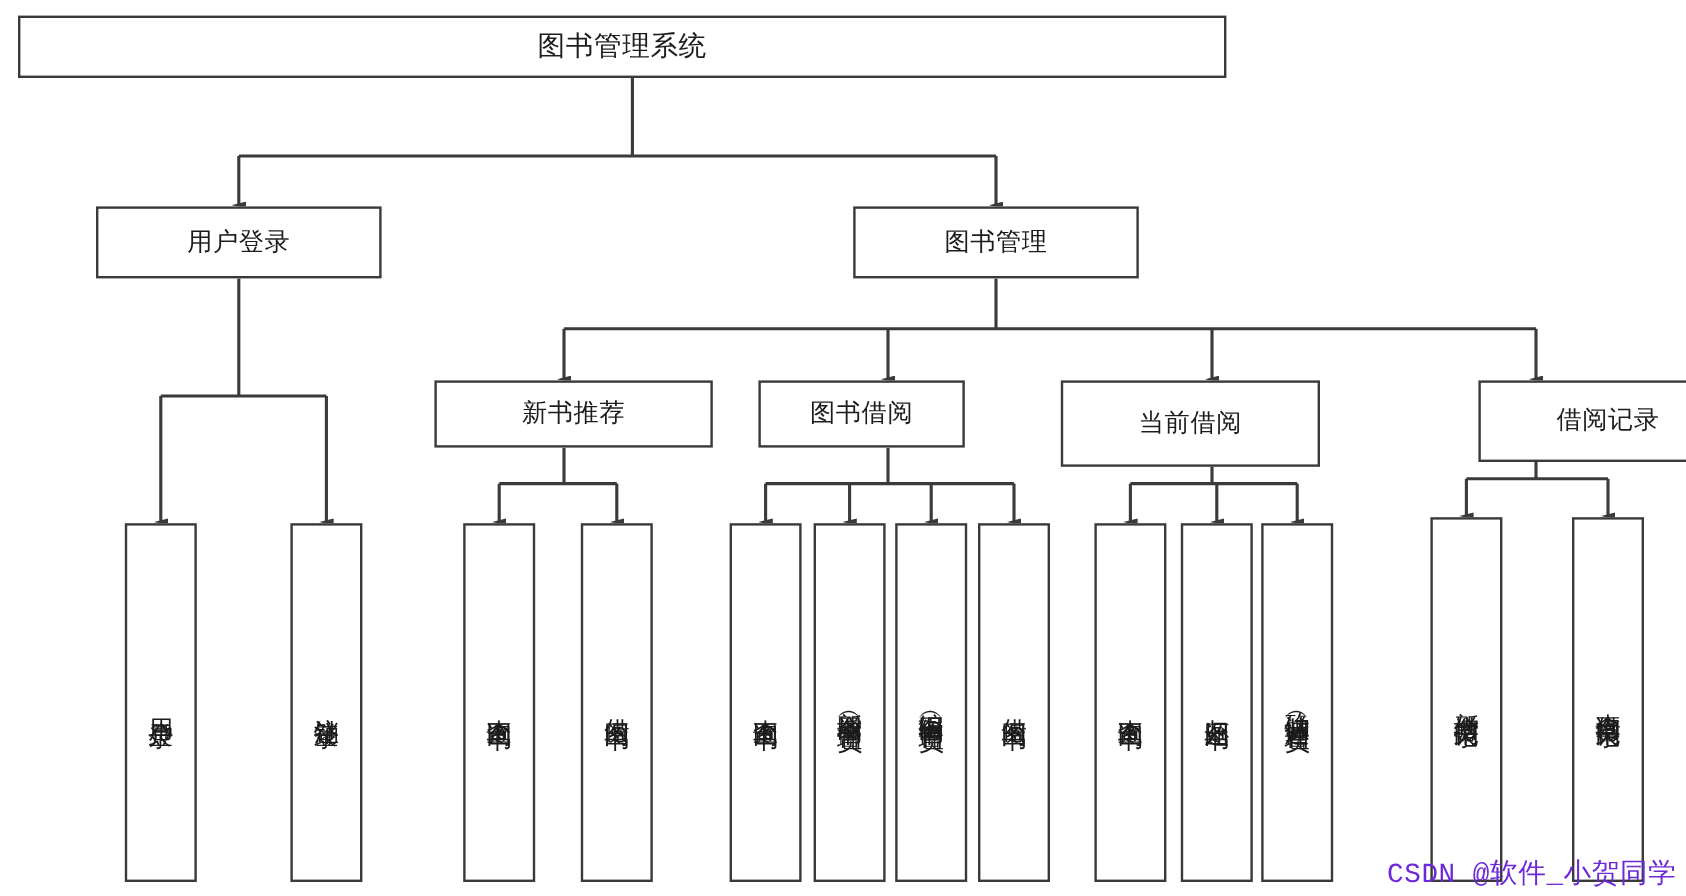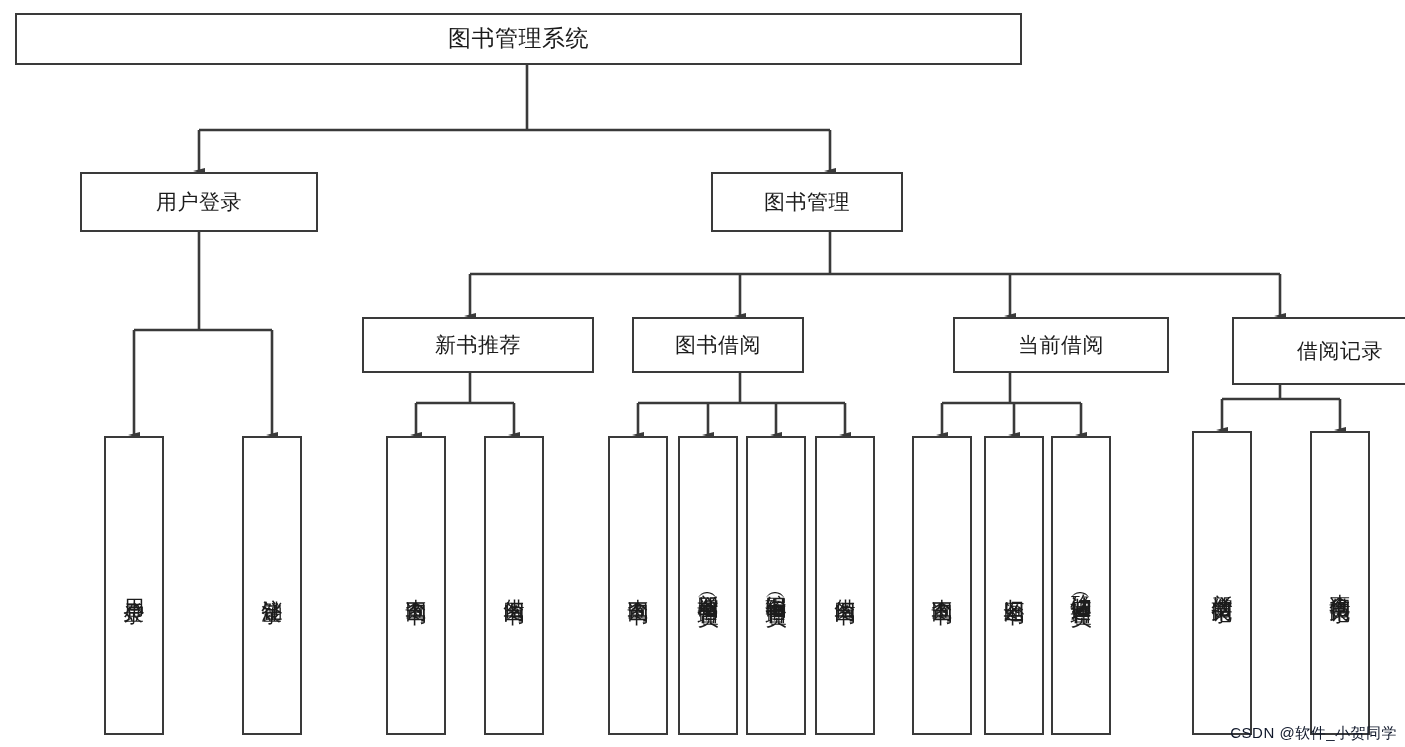--- a/index.html
+++ b/index.html
@@ -39,20 +39,21 @@
   }
   .node.root-node {
     border-width: 2px;
   }
   .node-label {
     display: block;
     text-align: right;
     line-height: 1.12;
     white-space: nowrap;
     letter-spacing: 0.5px;
+    font-family: Liberation Serif, serif;
   }
   .node.horizontal .node-label {
     font-size: 21px;
   }
   .node.root-node .node-label {
     font-size: 23px;
   }
   .node.vertical {
     align-items: center;
     justify-content: center;
@@ -63,25 +64,26 @@
     text-orientation: upright;
     font-size: 21px;
     line-height: 1.05;
     letter-spacing: 2px;
     white-space: nowrap;
   }
   #watermark {
     position: absolute;
     right: 8px;
     bottom: 4px;
-    font-size: 15px;
-    color: #0f172a;
+    font-size: 23px;
+    color: #6d28d9;
     letter-spacing: 0.5px;
     white-space: nowrap;
     pointer-events: none;
+    font-family: Liberation Mono, monospace;
   }
 </style>
 </head>
 <body>
 
 <div id="diagram-root">
 
   <svg id="edges-layer" width="1405" height="747" viewBox="0 0 1405 747">
     <defs>
       <marker id="arrowhead" markerWidth="10" markerHeight="12" refX="3" refY="6" orient="auto" markerUnits="userSpaceOnUse">
@@ -125,30 +127,30 @@
       </g>
   </svg>
 
   <div id="nodes-layer">
       <div class="node horizontal root-node" style="left: 15px; top: 13px; width: 1007px; height: 52px;">
         <span class="node-label">图书管理系统</span>
       </div>
       <div class="node horizontal" style="left: 80px; top: 172px; width: 238px; height: 60px;">
         <span class="node-label">用户登录</span>
       </div>
-      <div class="node horizontal" style="left: 711px; top: 172px; width: 192px; height: 60px;">
+      <div class="node horizontal" style="left: 711px; top: 172px; width: 238px; height: 60px;">
         <span class="node-label">图书管理</span>
       </div>
       <div class="node horizontal" style="left: 362px; top: 317px; width: 232px; height: 56px;">
         <span class="node-label">新书推荐</span>
       </div>
       <div class="node horizontal" style="left: 632px; top: 317px; width: 172px; height: 56px;">
         <span class="node-label">图书借阅</span>
       </div>
-      <div class="node horizontal" style="left: 953px; top: 317px; width: 216px; height: 56px;">
+      <div class="node horizontal" style="left: 884px; top: 317px; width: 216px; height: 72px;">
         <span class="node-label">当前借阅</span>
       </div>
       <div class="node horizontal" style="left: 1232px; top: 317px; width: 216px; height: 68px;">
         <span class="node-label">借阅记录</span>
       </div>
       <div class="node vertical" style="left: 104px; top: 436px; width: 60px; height: 299px;">
         <span class="node-label">用户登录</span>
       </div>
       <div class="node vertical" style="left: 242px; top: 436px; width: 60px; height: 299px;">
         <span class="node-label">注销登录</span>

